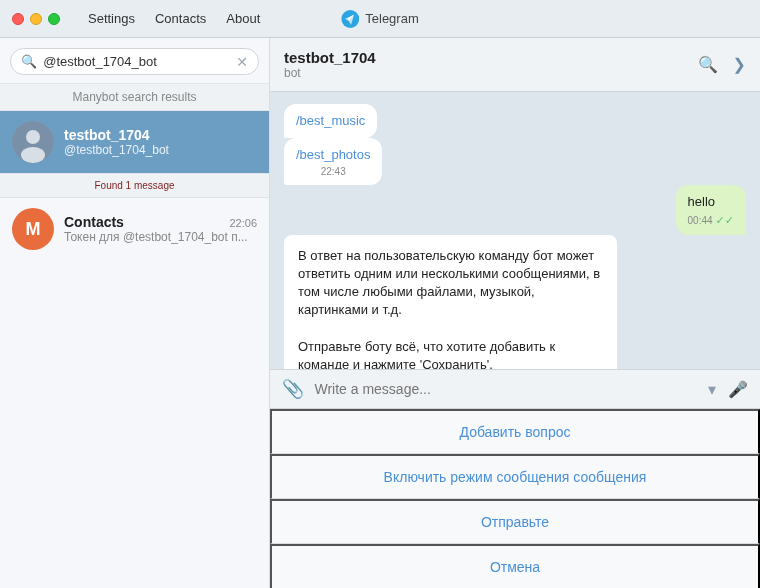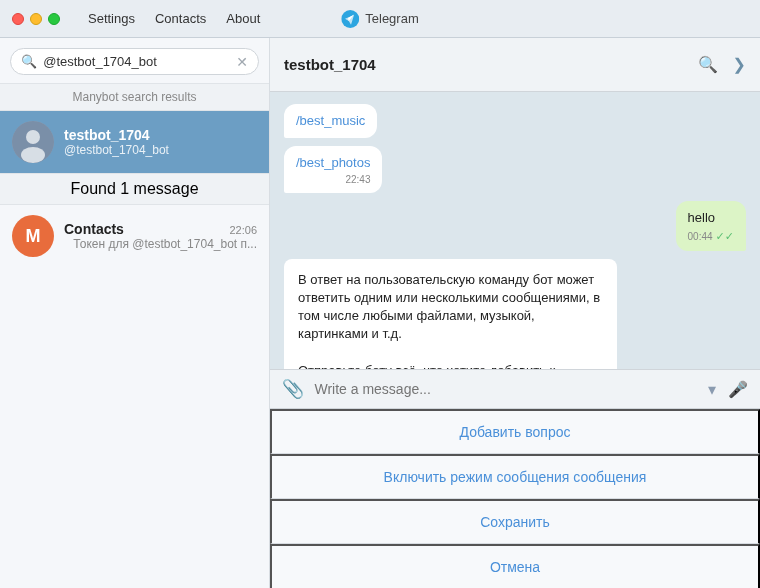--- a/index.html
+++ b/index.html
@@ -154,22 +154,22 @@
     .chat-subname {
       font-size: 12px;
       color: rgba(255,255,255,0.85);
       white-space: nowrap;
       overflow: hidden;
       text-overflow: ellipsis;
     }
 
     .found-message-label {
       text-align: center;
-      font-size: 16px;
-      color: #000000;
+      font-size: 10px;
+      color: #7f1d1d;
       padding: 6px 0;
       background: #eff2f5;
       border-top: 1px solid #e0e4e8;
       border-bottom: 1px solid #e0e4e8;
     }
 
     .manybot-item {
       display: flex;
       align-items: center;
       padding: 10px 12px;
@@ -205,21 +205,20 @@
     .manybot-time {
       font-size: 11px;
       color: #888;
     }
     .manybot-preview {
       font-size: 12px;
       color: #888;
       white-space: nowrap;
       overflow: hidden;
       text-overflow: ellipsis;
-      text-align: right;
     }
 
     
     .chat-area {
       flex: 1;
       display: flex;
       flex-direction: column;
       background: #dce6ec;
     }
 
@@ -254,21 +253,21 @@
       cursor: pointer;
     }
 
     
     .messages-area {
       flex: 1;
       padding: 12px 14px;
       overflow-y: auto;
       display: flex;
       flex-direction: column;
-      gap: 8px;
+      gap: 0;
     }
 
     .msg-row {
       display: flex;
     }
     .msg-row.right { justify-content: flex-end; }
     .msg-row.left { justify-content: flex-start; }
 
     .msg-bubble {
       max-width: 65%;
@@ -282,21 +281,21 @@
       border-bottom-right-radius: 2px;
     }
     .msg-bubble.received {
       background: #fff;
       border-bottom-left-radius: 2px;
     }
     .msg-text { color: #222; line-height: 1.4; }
     .msg-meta {
       display: flex;
       align-items: center;
-      justify-content: flex-end;
+      justify-content: center;
       gap: 3px;
       margin-top: 2px;
     }
     .msg-time { font-size: 10px; color: #888; }
     .msg-check { font-size: 11px; color: #5abf73; }
 
     .link-text { color: #4a90d9; }
 
     
     .bot-msg-bubble {
@@ -423,20 +422,21 @@
         <div class="manybot-preview">Токен для @testbot_1704_bot п...</div>
       </div>
     </div>
   </div>
 
   <div class="chat-area">
 
     <div class="chat-header">
       <div class="chat-header-info">
         <div class="chat-header-name">testbot_1704</div>
+        <div class="chat-header-status">bot</div>
       </div>
       <div class="chat-header-actions">
         <span class="header-icon">🔍</span>
         <span class="header-icon">❯</span>
       </div>
     </div>
 
     <div class="messages-area">
 
       <div class="msg-row left">
@@ -482,17 +482,17 @@
       <input class="compose-input" type="text" placeholder="Write a message..." style="">
       <div class="compose-actions">
         <span class="compose-action-btn">▾</span>
         <span class="compose-action-btn">🎤</span>
       </div>
     </div>
 
     <div class="bot-buttons">
       <button class="bot-btn">Добавить вопрос</button>
       <button class="bot-btn">Включить режим сообщения сообщения</button>
-      <button class="bot-btn">Сохранить</button>
+      <button class="bot-btn">Отправьте</button>
       <button class="bot-btn">Отмена</button>
     </div>
   </div>
 </div>
 
 </body></html>

